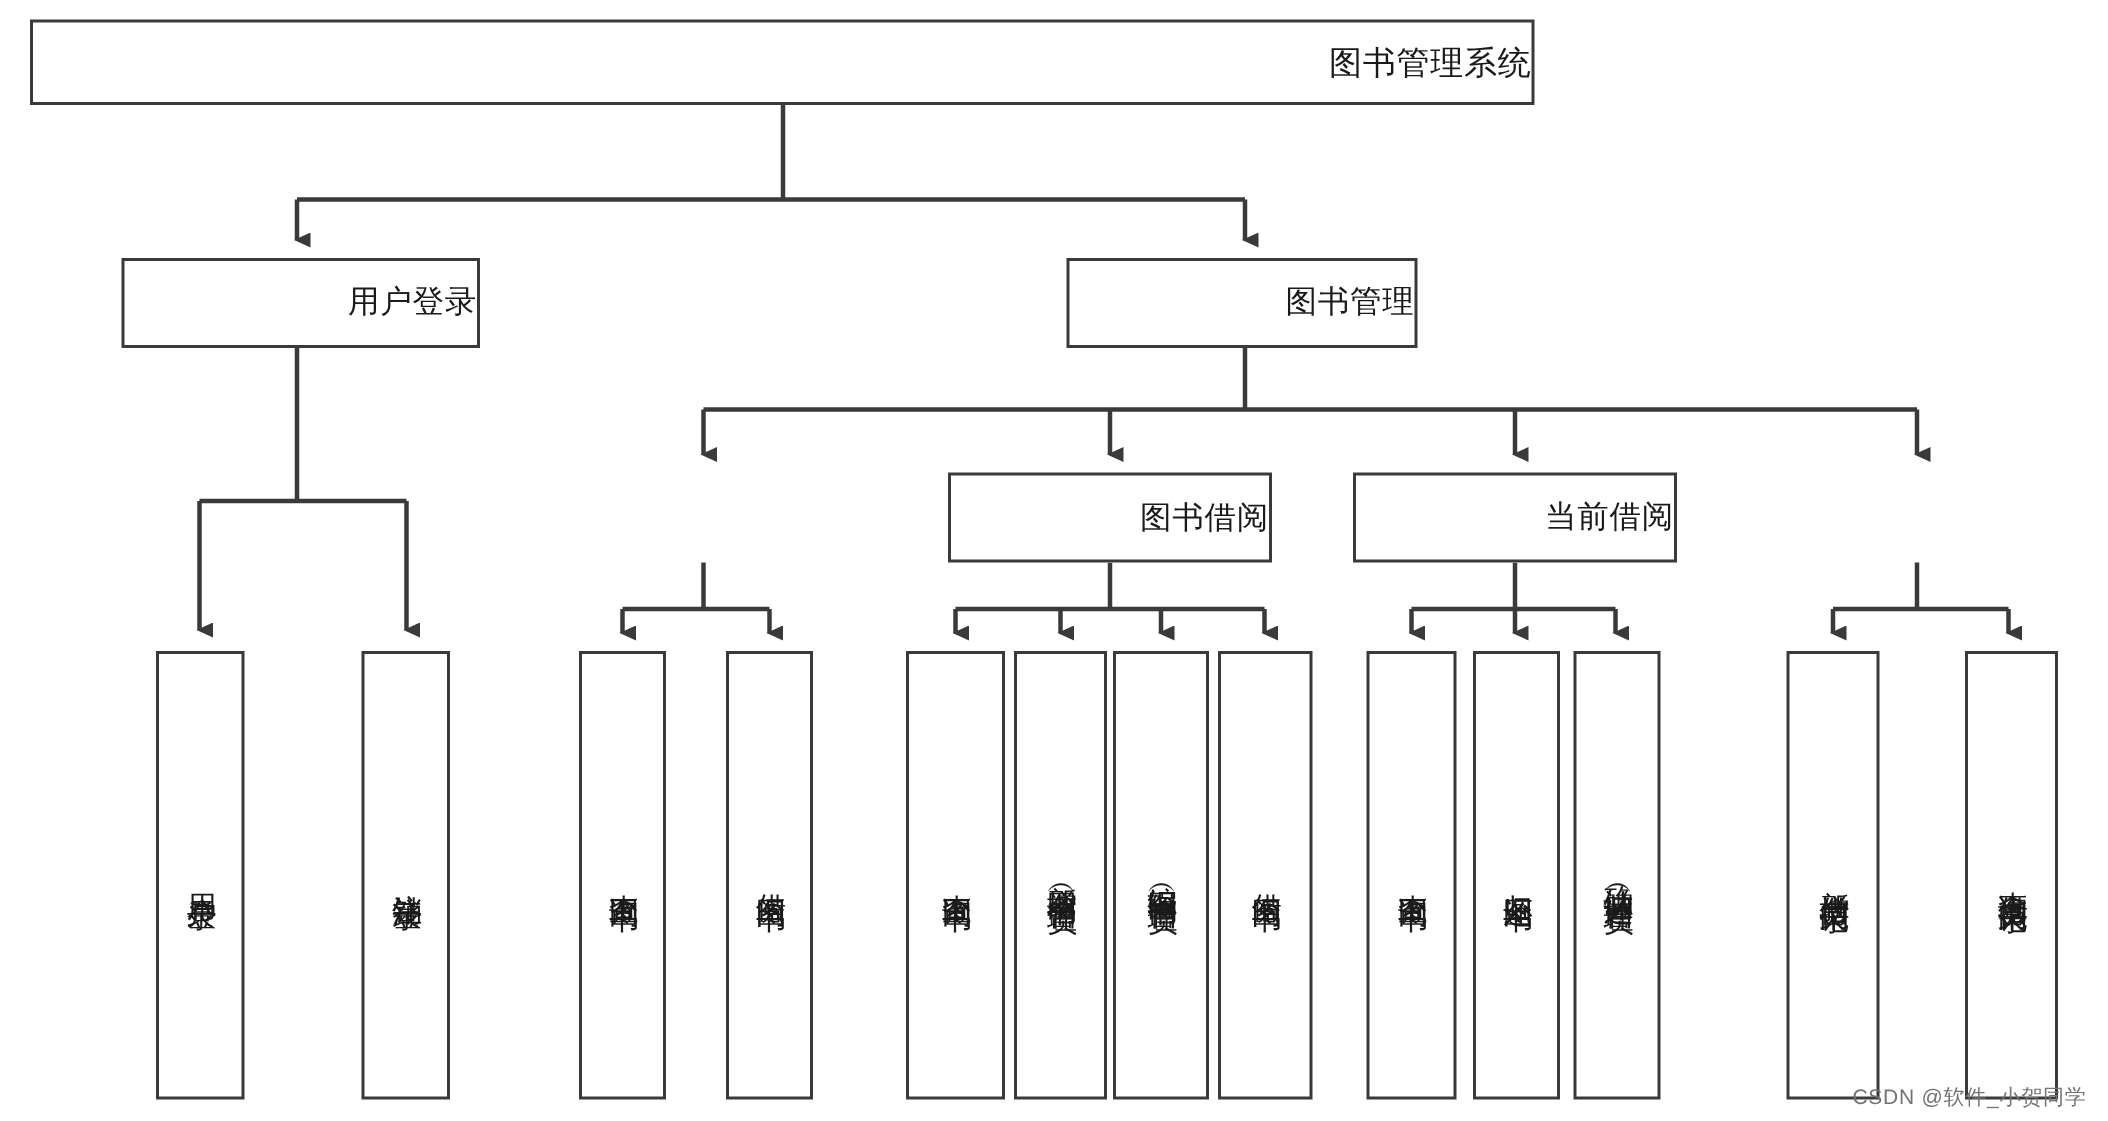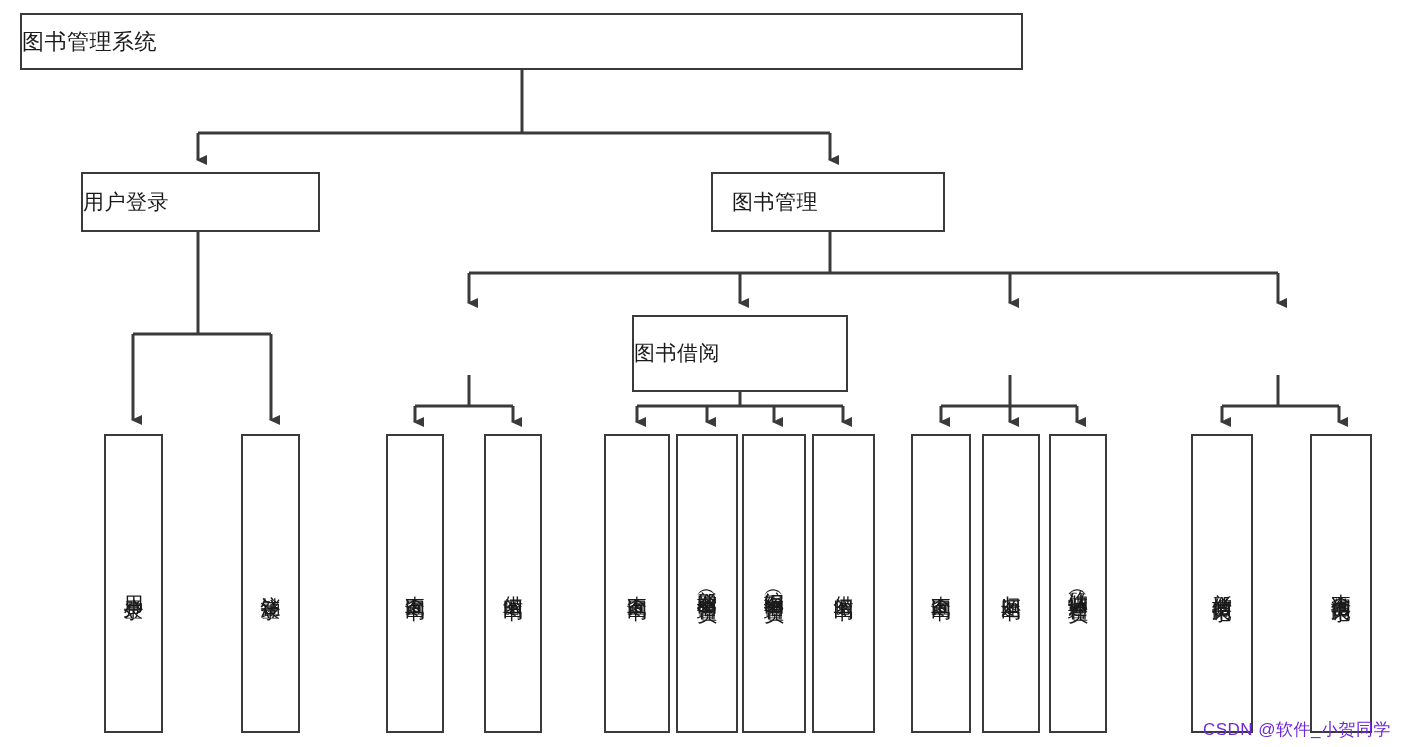--- a/index.html
+++ b/index.html
@@ -25,21 +25,21 @@
     height: 747px;
     pointer-events: none;
   }
   .node {
     position: absolute;
     box-sizing: border-box;
     border: 2px solid #3a3a3a;
     background: #ffffff;
     display: flex;
     align-items: center;
-    justify-content: flex-start;
+    justify-content: flex-end;
     color: #1a1a1a;
     font-size: 21px;
     line-height: 1.25;
     letter-spacing: 0.5px;
   }
   .node.root {
     font-size: 22px;
   }
   .node.vert {
     writing-mode: vertical-rl;
@@ -53,22 +53,22 @@
   }
   .node.vert .vtext {
     writing-mode: vertical-rl;
     text-orientation: upright;
     display: block;
   }
   .watermark {
     position: absolute;
     right: 14px;
     bottom: 6px;
-    font-size: 17px;
-    color: #6d28d9;
+    font-size: 14px;
+    color: #737373;
     letter-spacing: 0.5px;
     white-space: nowrap;
   }
 </style>
 </head>
 <body>
 
 <div id="canvas">
 
   <svg class="wires" viewBox="0 0 1405 747">
@@ -125,22 +125,25 @@
     <span>图书管理系统</span>
   </div>
 
   <div class="node" style="left:81px; top:172px; width:239px; height:60px;">
     <span>用户登录</span>
   </div>
   <div class="node" style="left:711px; top:172px; width:234px; height:60px;padding-left:19px;">
     <span>图书管理</span>
   </div>
 
-  <div class="node" style="left:632px; top:315px; width:216px; height:77px;font-family:Liberation Serif, serif;">
+  <div class="node" style="left:632px; top:315px; width:216px; height:60px;font-family:Liberation Serif, serif;">
     <span>图书借阅</span>
+  </div>
+  <div class="node" style="left:902px; top:315px; width:216px; height:60px;">
+    <span>当前借阅</span>
   </div>
 
   <div class="node vert" style="left:104px; top:434px; width:59px; height:299px;">
     <span class="vtext">用户登录</span>
   </div>
   <div class="node vert" style="left:241px; top:434px; width:59px; height:299px;">
     <span class="vtext">注销登录</span>
   </div>
 
   <div class="node vert" style="left:386px; top:434px; width:58px; height:299px;">

